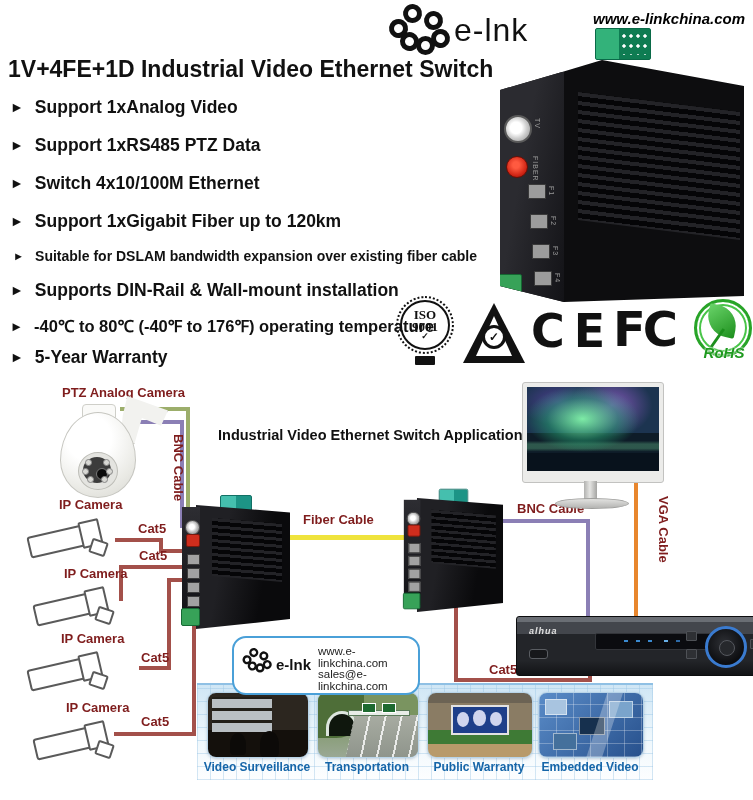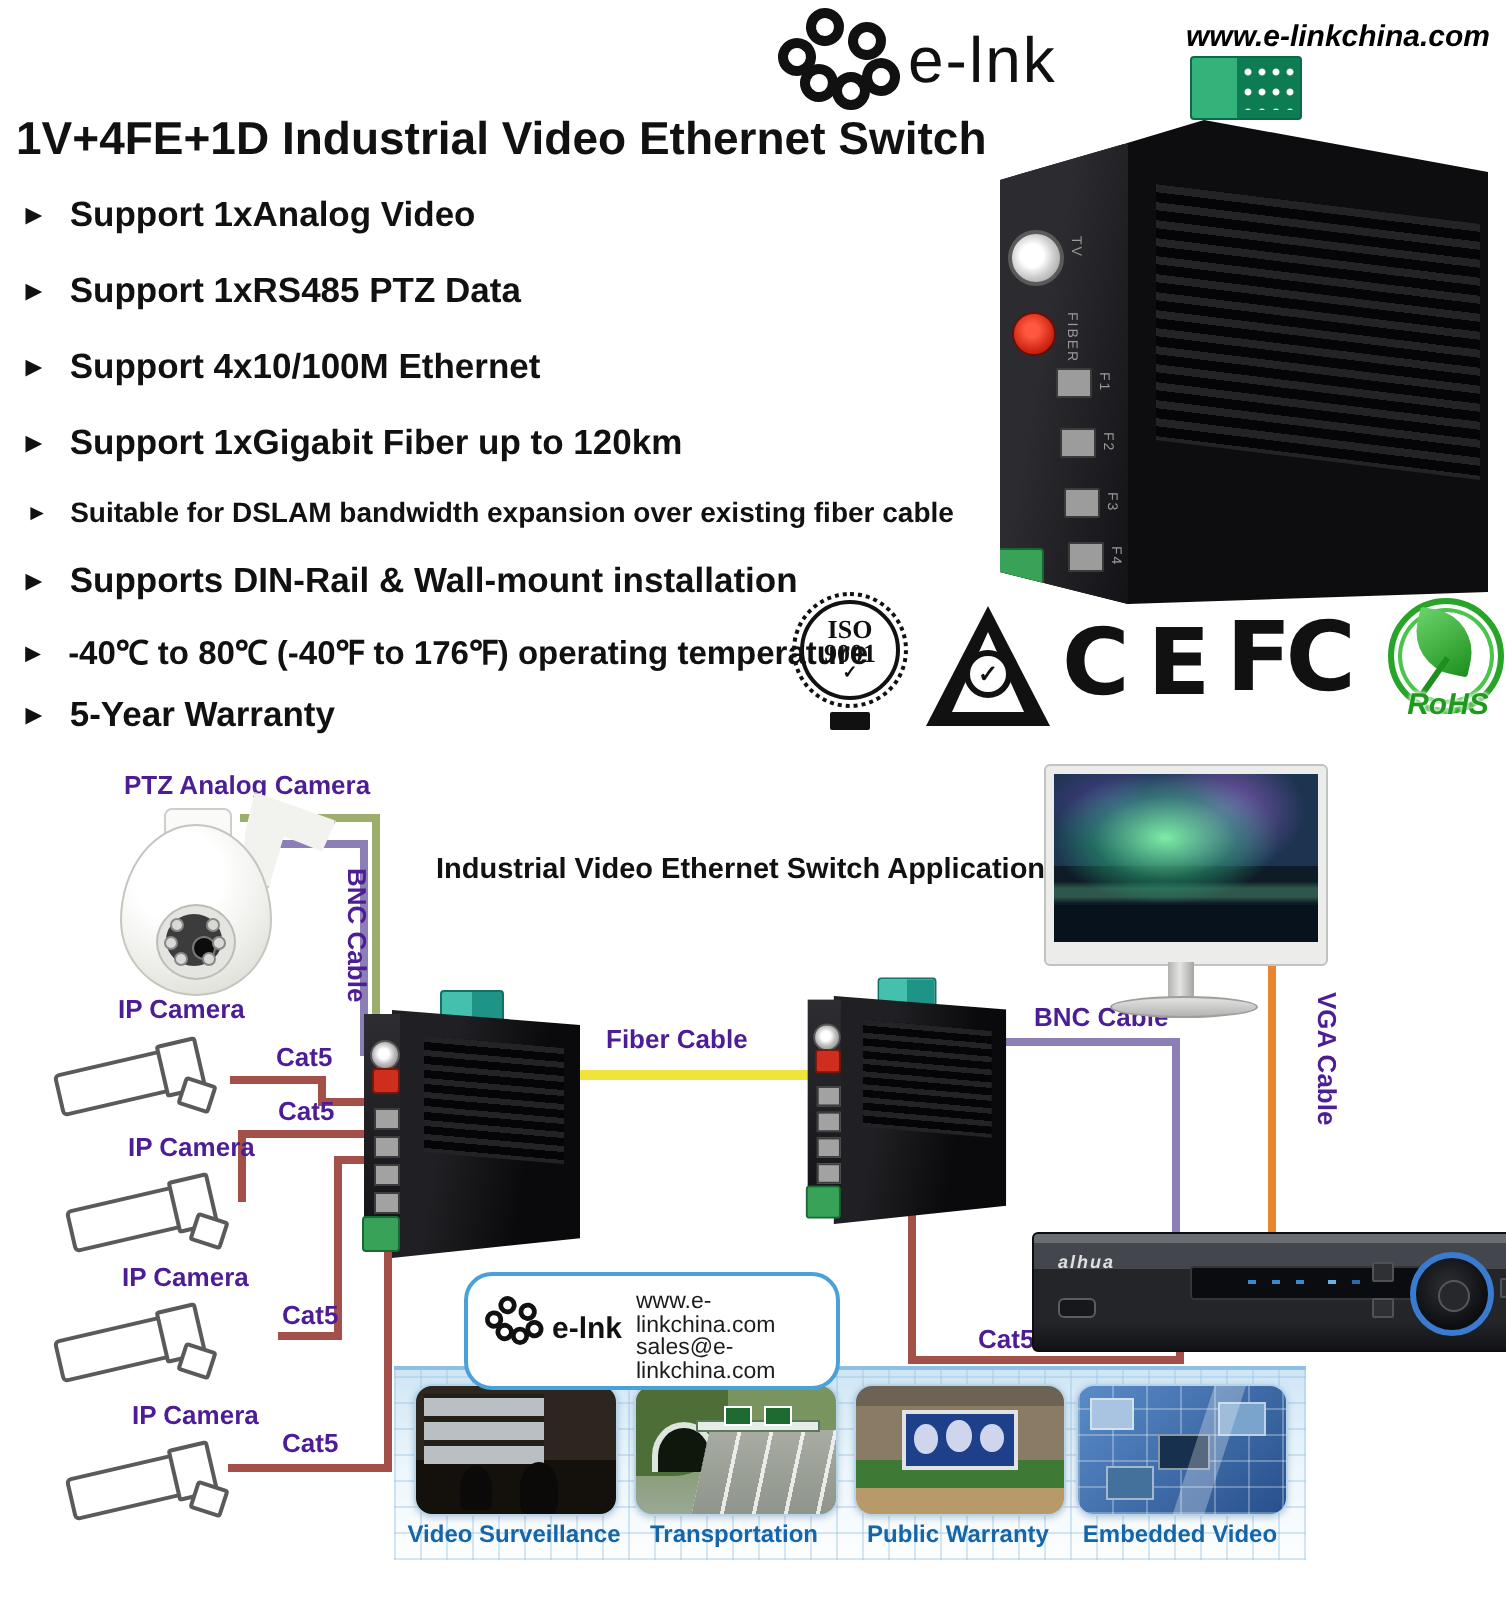--- a/index.html
+++ b/index.html
@@ -64,21 +64,21 @@
   .rohs{position:absolute;left:692px;top:297px;width:60px;height:68px;}
   .rohs-ring{position:absolute;left:2px;top:2px;width:52px;height:52px;border-radius:50%;border:3px solid #28a428;
              box-shadow:inset 0 0 0 2px #fff,inset 0 0 0 4px #49c549;}
   .rohs-leaf{position:absolute;left:15px;top:9px;width:30px;height:30px;border-radius:6% 72% 6% 72%;
              background:linear-gradient(135deg,#6ad46a,#1d8f1d);transform:rotate(12deg);}
   .rohs-stem{position:absolute;left:24px;top:30px;width:3px;height:22px;background:#1d8f1d;transform:rotate(35deg);}
   .rohs-txt{position:absolute;left:0;right:-4px;bottom:4px;text-align:center;color:#1f9a1f;font-weight:bold;
             font-style:italic;font-size:15px;text-shadow:0 0 2px #fff,0 0 2px #fff;}
 
   
-  .lbl{position:absolute;font-weight:bold;font-size:13px;color:#4c1d95;white-space:nowrap;padding-left:15px;}
+  .lbl{position:absolute;font-weight:bold;font-size:13px;color:#7f1d1d;white-space:nowrap;padding-left:15px;}
   .lbl.vert{writing-mode:vertical-rl;}
   .heading{position:absolute;left:218px;top:427px;font-weight:bold;font-size:14.5px;}
   .ln{position:absolute;}
 
   
   .ptz{position:absolute;left:48px;top:394px;width:130px;height:112px;}
   .ptz-arm{position:absolute;left:62px;top:2px;width:56px;height:46px;background:#f2f2ef;border:1px solid #c8c8c2;
            clip-path:polygon(30% 0,100% 30%,88% 62%,55% 46%,42% 100%,18% 92%,22% 40%);}
   .ptz-top{position:absolute;left:34px;top:10px;width:32px;height:12px;background:#fafaf8;border:1px solid #cfcfc9;border-radius:4px 4px 0 0;}
   .ptz-body{position:absolute;left:12px;top:18px;width:74px;height:84px;border:1px solid #c6c6c0;
@@ -192,21 +192,21 @@
         <i class="c5"></i>
         <i class="c6"></i>
     </div>
     <span class="brand-text">e-lnk</span>
   </div>
   <div class="site-top">www.e-linkchina.com</div>
   <h1 class="title">1V+4FE+1D Industrial Video Ethernet Switch</h1>
 
   <div class="feat" style="top:97px"><span class="b">►</span><span>Support 1xAnalog Video</span></div>
   <div class="feat" style="top:135px"><span class="b">►</span><span>Support 1xRS485 PTZ Data</span></div>
-  <div class="feat" style="top:173px"><span class="b">►</span><span>Support 4x10/100M Ethernet</span></div>
+  <div class="feat" style="top:173px"><span class="b">►</span><span>Switch 4x10/100M Ethernet</span></div>
   <div class="feat" style="top:211px"><span class="b">►</span><span>Support 1xGigabit Fiber up to 120km</span></div>
   <div class="feat small" style="top:248px"><span class="b">►</span><span>Suitable for DSLAM bandwidth expansion over existing fiber cable</span></div>
   <div class="feat" style="top:280px"><span class="b">►</span><span>Supports DIN-Rail &amp; Wall-mount installation</span></div>
   <div class="feat" style="top:314px;font-size:16.5px"><span class="b">►</span><span>-40℃ to 80℃ (-40℉ to 176℉) operating temperature</span></div>
   <div class="feat" style="top:347px"><span class="b">►</span><span>5-Year Warranty</span></div>
 
   <div class="prod">
     <div class="prod-term">
         <i></i>
       </div>

